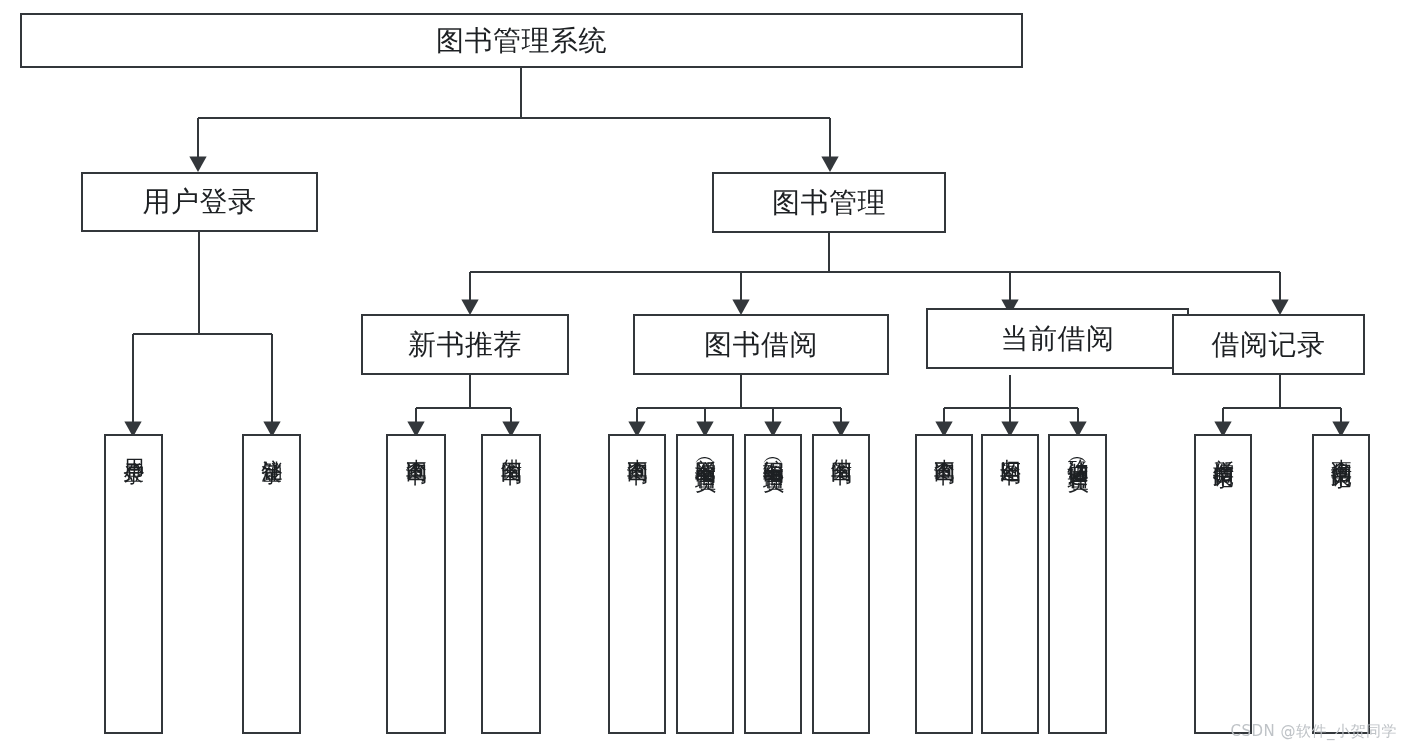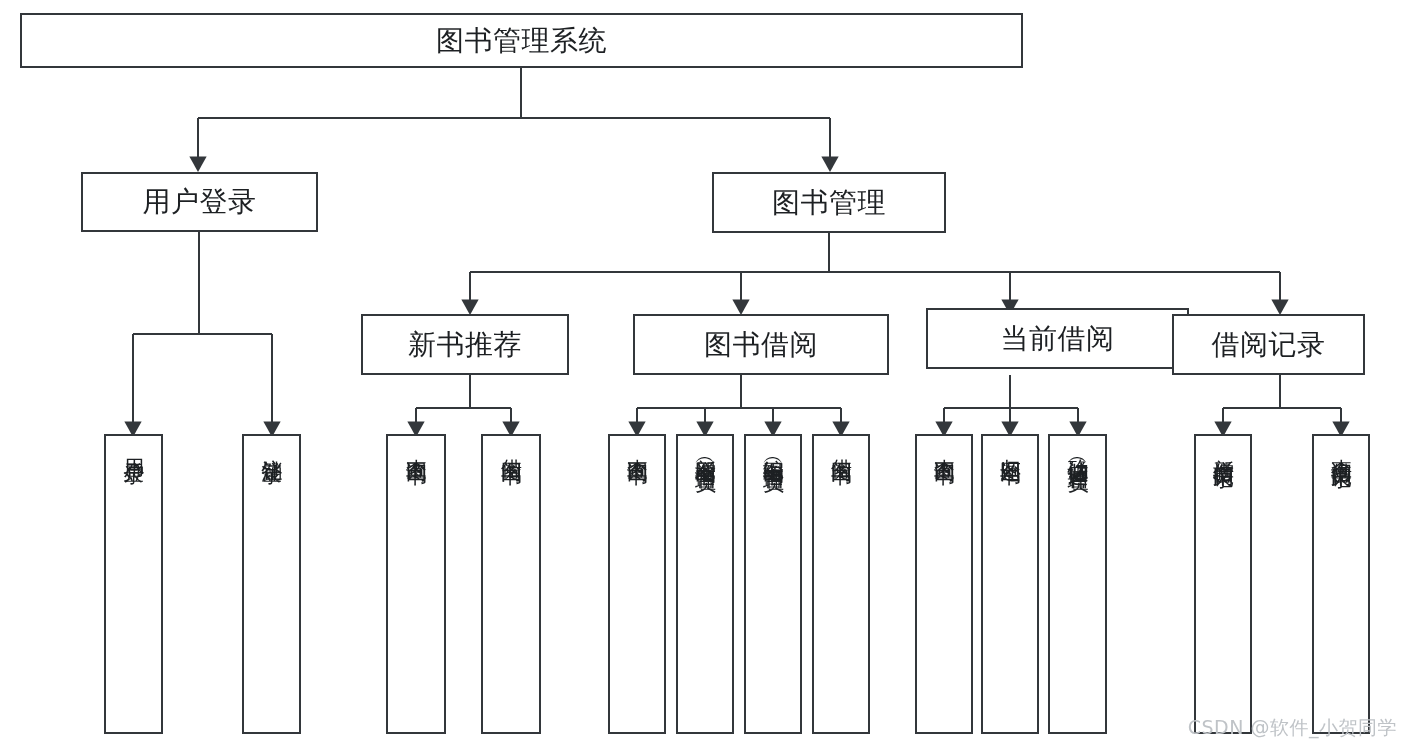--- a/index.html
+++ b/index.html
@@ -52,21 +52,21 @@
     text-orientation: upright;
     font-size: 21px;
     letter-spacing: 2px;
     line-height: 1.0;
     white-space: nowrap;
   }
   #watermark {
     position: absolute;
     right: 8px;
     bottom: 6px;
-    font-size: 19px;
+    font-size: 15px;
     color: #bfc3c7;
     letter-spacing: 0.5px;
     white-space: nowrap;
     pointer-events: none;
   }
 </style>
 </head>
 <body>
 
 <div id="diagram-root">

